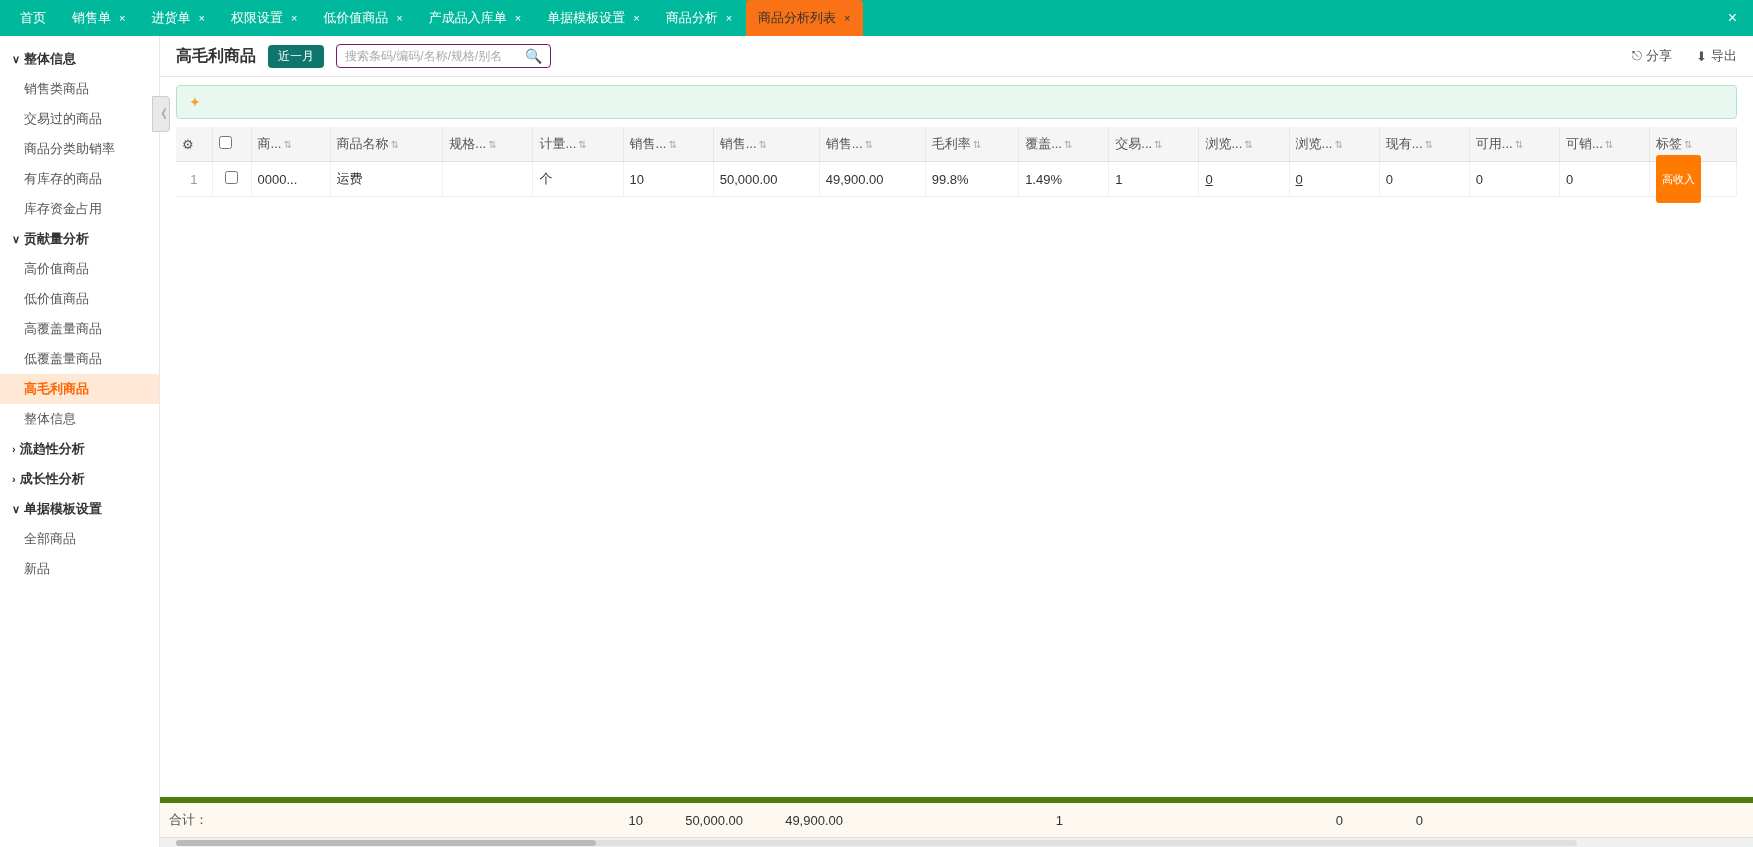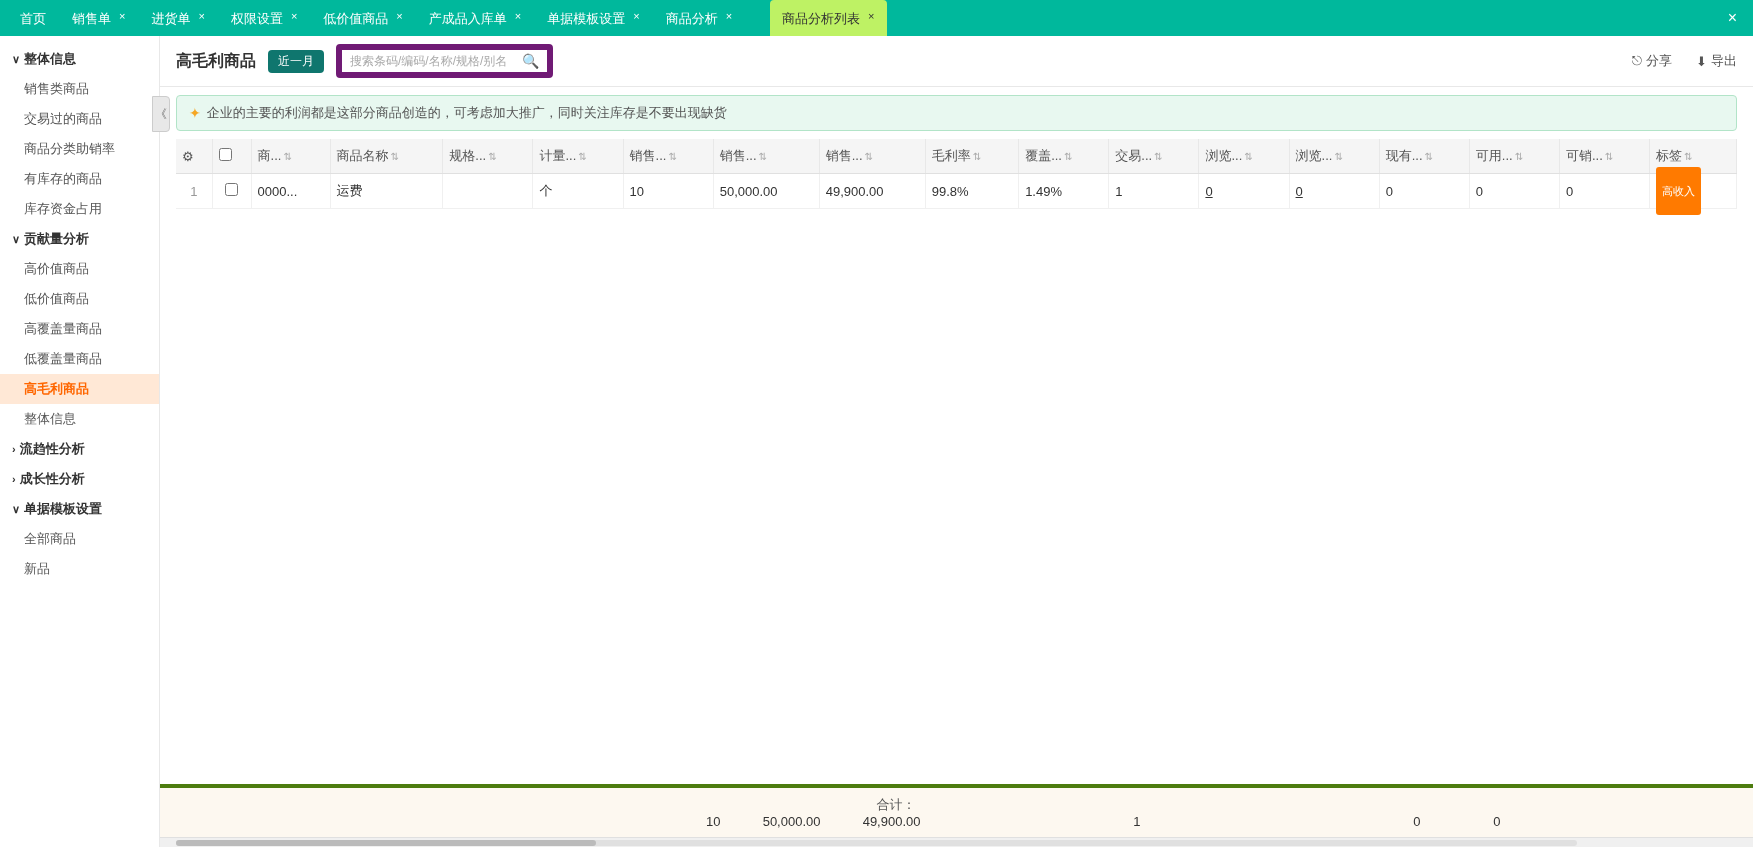--- a/index.html
+++ b/index.html
@@ -9,30 +9,31 @@
     .top-nav {
       display: flex;
       align-items: center;
       background: #00b89c;
       height: 36px;
       padding: 0 8px;
       gap: 2px;
     }
     .nav-item {
       display: flex;
-      padding: 10px 12px;
+      align-items: center;
+      padding: 16px 12px;
       height: 100%;
       color: #fff;
       cursor: pointer;
       white-space: nowrap;
       font-size: 13px;
       gap: 4px;
       border-radius: 4px 4px 0 0;
     }
-    .nav-item.active { background: #bef264; color: #333; margin-left: 24px; }
+    .nav-item.active { background: #f97316; color: #333; }
     .nav-item .close-x { font-size: 11px; color: inherit; margin-left: 4px; }
     .nav-spacer { flex: 1; }
     .nav-close { color: #fff; font-size: 16px; cursor: pointer; padding: 0 8px; }
 
     
     .main-layout {
       display: flex;
       height: calc(847px - 36px);
       background: #fff;
     }
@@ -111,24 +112,24 @@
       color: #fff;
       border: none;
       border-radius: 4px;
       padding: 3px 10px;
       cursor: pointer;
       font-size: 12px;
     }
     .search-box {
       display: flex;
       align-items: center;
-      border: 6px solid #701a75;
+      border: 1px solid #701a75;
       border-radius: 4px;
       padding: 3px 8px;
-      gap: 12px;
+      gap: 20px;
       background: #fff;
       min-width: 200px;
     }
     .search-box input {
       border: none;
       outline: none;
       font-size: 12px;
       color: #333;
       width: 160px;
       background: transparent;
@@ -201,27 +202,26 @@
       border-right: 1px solid #f0f0f0;
       white-space: nowrap;
     }
     .row-num { color: #999; text-align: center; }
     .checkbox-cell { text-align: center; }
     .tag-orange { background: #ff7a00; color: #fff; border-radius: 3px; padding: 18px 6px; font-size: 11px; }
     .underline-link { text-decoration: underline; color: #333; }
 
     
     .table-footer {
-      border-top: 4px solid #4d7c0f;
+      border-top: 6px solid #4d7c0f;
       background: #fdf8f0;
-      padding: 8px 28px;
+      padding: 8px 9px;
       display: flex;
       align-items: center;
       gap: 0;
-      flex-direction: column;
     }
     .footer-label {
       font-size: 13px;
       color: #555;
       width: 160px;
       flex-shrink: 0;
     }
     .footer-cell {
       font-size: 13px;
       color: #333;
@@ -356,21 +356,20 @@
         <span>分享</span>
       </div>
       <div class="action-btn" style="margin-left:12px;">
         <span>⬇</span>
         <span>导出</span>
       </div>
     </div>
 
     <div class="info-banner">
       <span class="info-icon">✦</span>
-      <span>企业的主要的利润都是这部分商品创造的，可考虑加大推广，同时关注库存是不要出现缺货</span>
     </div>
 
     <div class="table-wrapper">
       <table>
         <thead>
           <tr>
           <th><span>⚙</span></th>
               <th><input type="checkbox" style=""></th>
               <th>
                 <div class="col-header">

